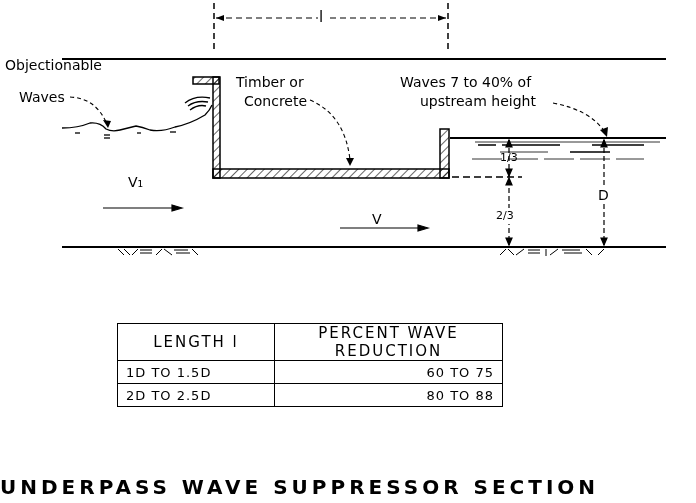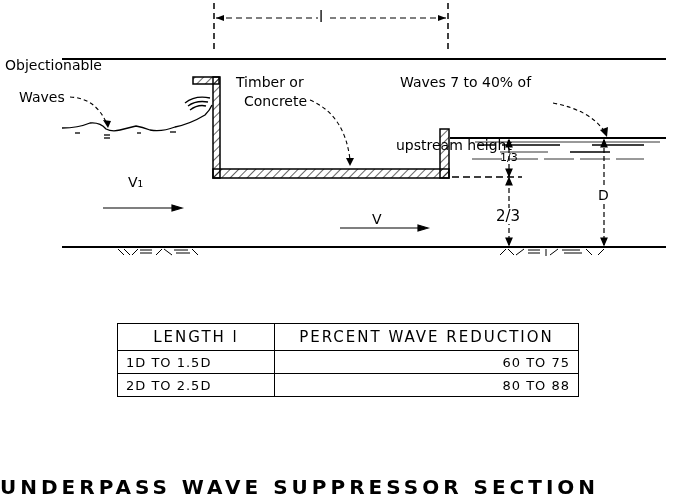--- a/index.html
+++ b/index.html
@@ -1,19 +1,19 @@
 <!DOCTYPE html>
 <html><head>
 <meta charset="utf-8">
 <style>
   html, body { margin:0; padding:0; background:#ffffff; }
   body { width:696px; height:503px; position:relative; overflow:hidden; font-family:"DejaVu Sans", sans-serif; color:#000; }
   #diagram { position:absolute; left:0; top:0; }
   .lbl { position:absolute; font-size:14px; line-height:16px; white-space:nowrap; color:#000; }
-  #table { position:absolute; left:117px; top:323px; width:462px; border-collapse:collapse; font-size:13px; }
+  #table { position:absolute; left:117px; top:323px; width:386px; border-collapse:collapse; font-size:13px; }
   #table td, #table th { border:1.5px solid #000; height:22px; padding:0 8px; font-weight:normal; letter-spacing:1px; }
   #table th { height:26px; font-size:15px; letter-spacing:2px; text-align:center; }
   #table td.c1 { text-align:left; width:140px; }
   #table td.c2 { text-align:right; }
   #title { position:absolute; left:0; width:696px; top:475px; font-size:20px; font-weight:bold; letter-spacing:4px; }
 </style>
 </head>
 <body>
 
 <svg id="diagram" width="696" height="320" viewBox="0 0 696 320" xmlns="http://www.w3.org/2000/svg">
@@ -124,27 +124,27 @@
 
 <div class="lbl" style="left:319px;top:9px;font-size:15px;">l</div>
 
 <div class="lbl" style="left:5px;top:57px;">Objectionable</div>
 <div class="lbl" style="left:19px;top:89px;">Waves</div>
 
 <div class="lbl" style="left:236px;top:74px;">Timber or</div>
 <div class="lbl" style="left:244px;top:93px;">Concrete</div>
 
 <div class="lbl" style="left:400px;top:74px;">Waves 7 to 40% of</div>
-<div class="lbl" style="left:396px;top:93px;margin-top:44px;">upstream height</div>
+<div class="lbl" style="left:420px;top:93px;">upstream height</div>
 
 <div class="lbl" style="left:128px;top:174px;">V₁</div>
 <div class="lbl" style="left:372px;top:211px;">V</div>
 
 <div class="lbl" style="left:500px;top:150px;font-size:11px;">1/3</div>
-<div class="lbl" style="left:496px;top:208px;font-size:15px;background:#fff;">2/3</div>
+<div class="lbl" style="left:496px;top:208px;font-size:11px;background:#fff;">2/3</div>
 <div class="lbl" style="left:598px;top:187px;background:#fff;">D</div>
 
 <table id="table">
   <tbody>
       <tr>
     <th>LENGTH l</th>
     <th>PERCENT WAVE REDUCTION</th>
   </tr>
   <tr>
     <td class="c1">1D  TO  1.5D</td>

